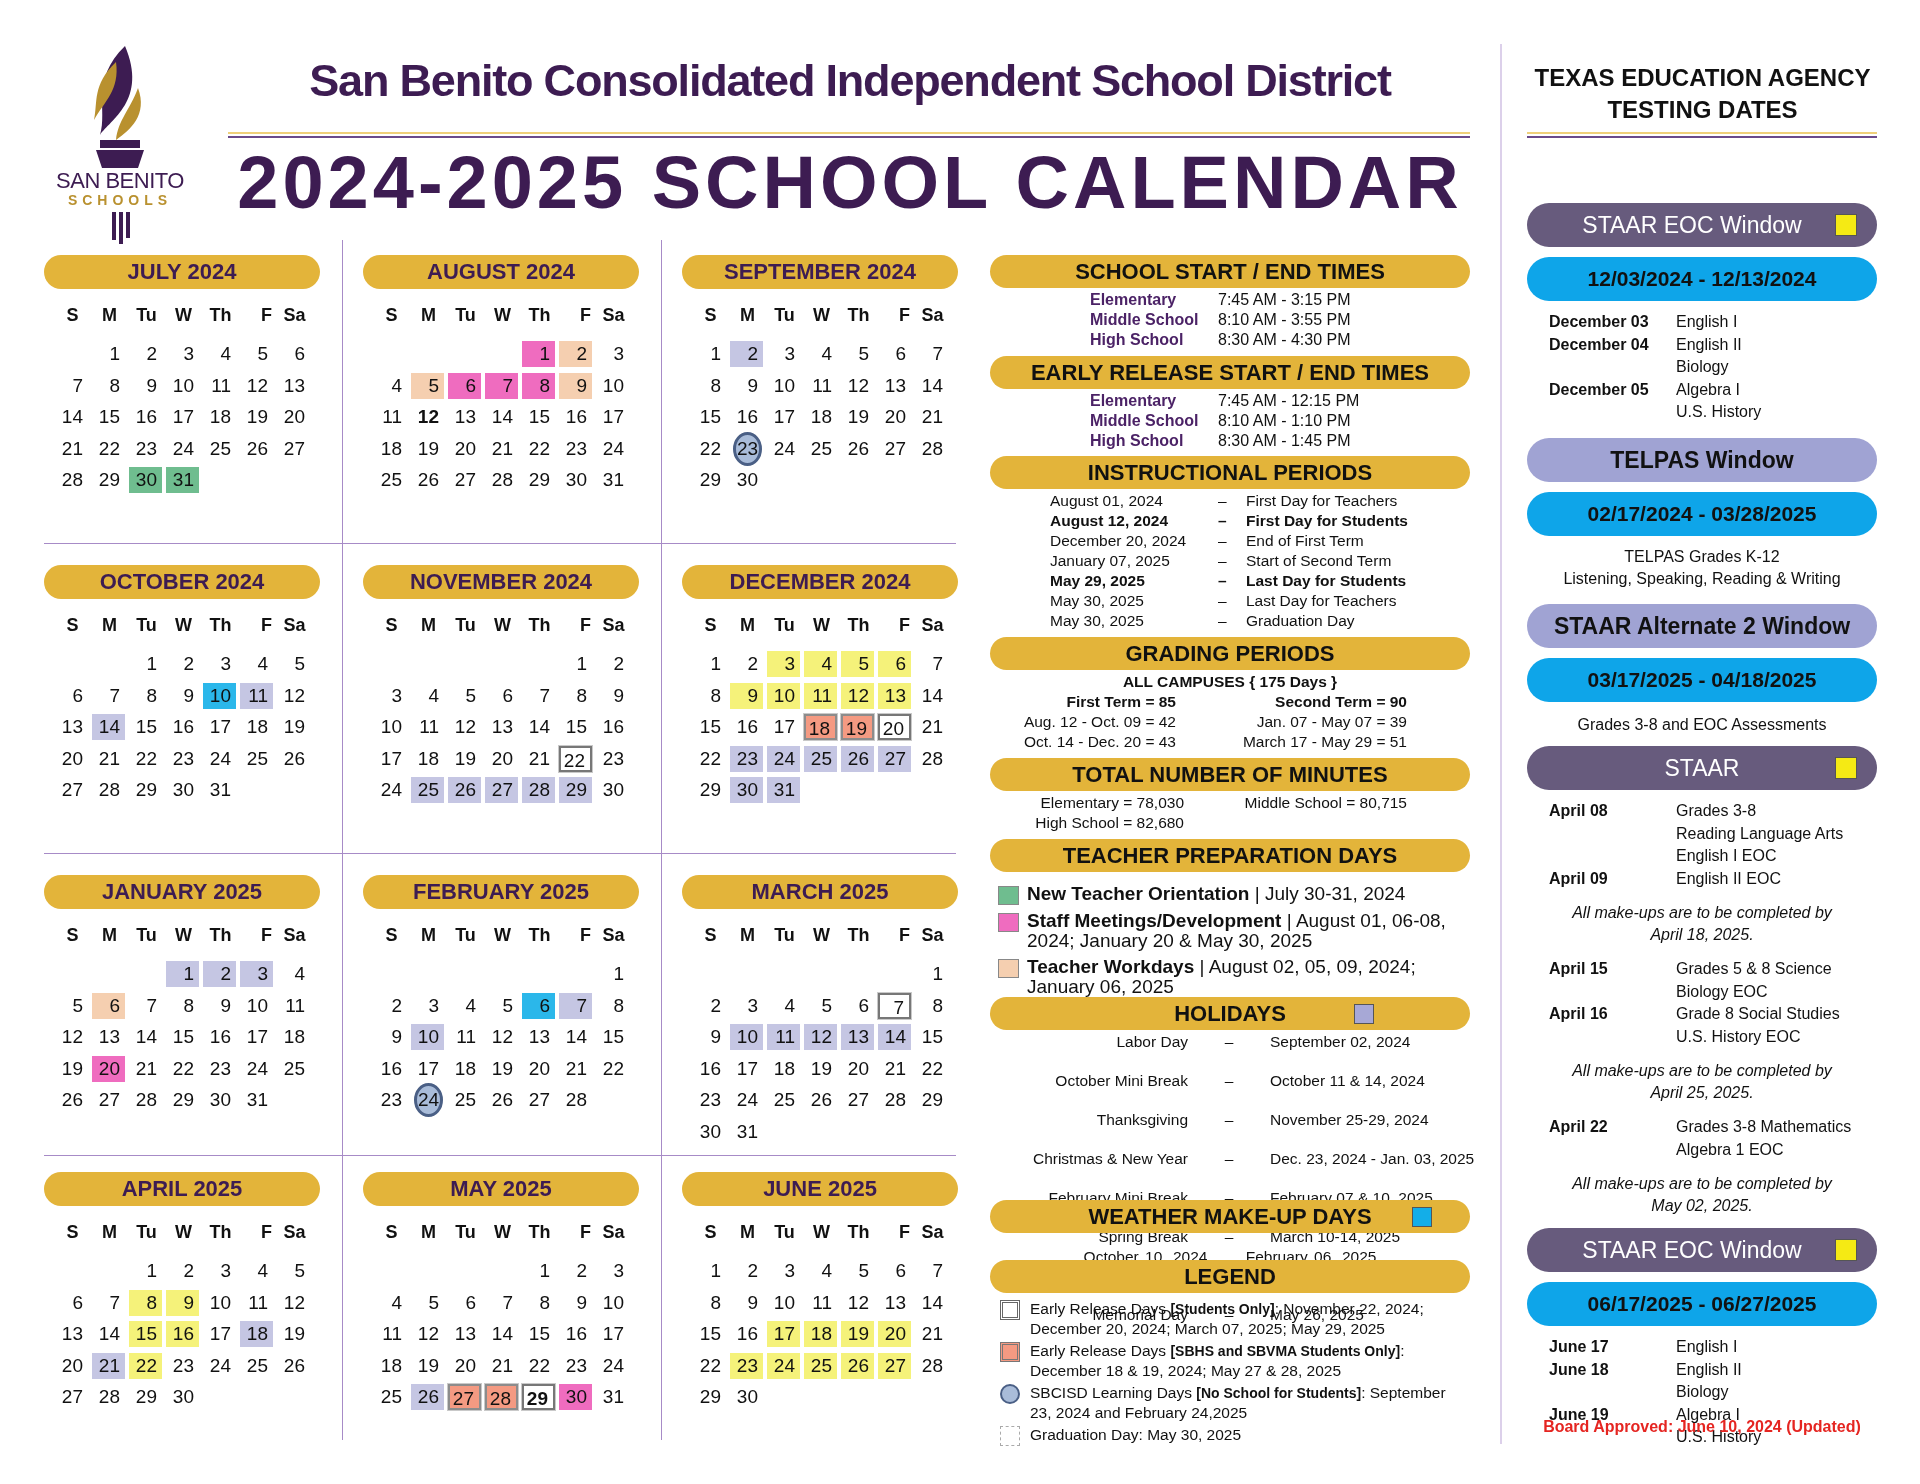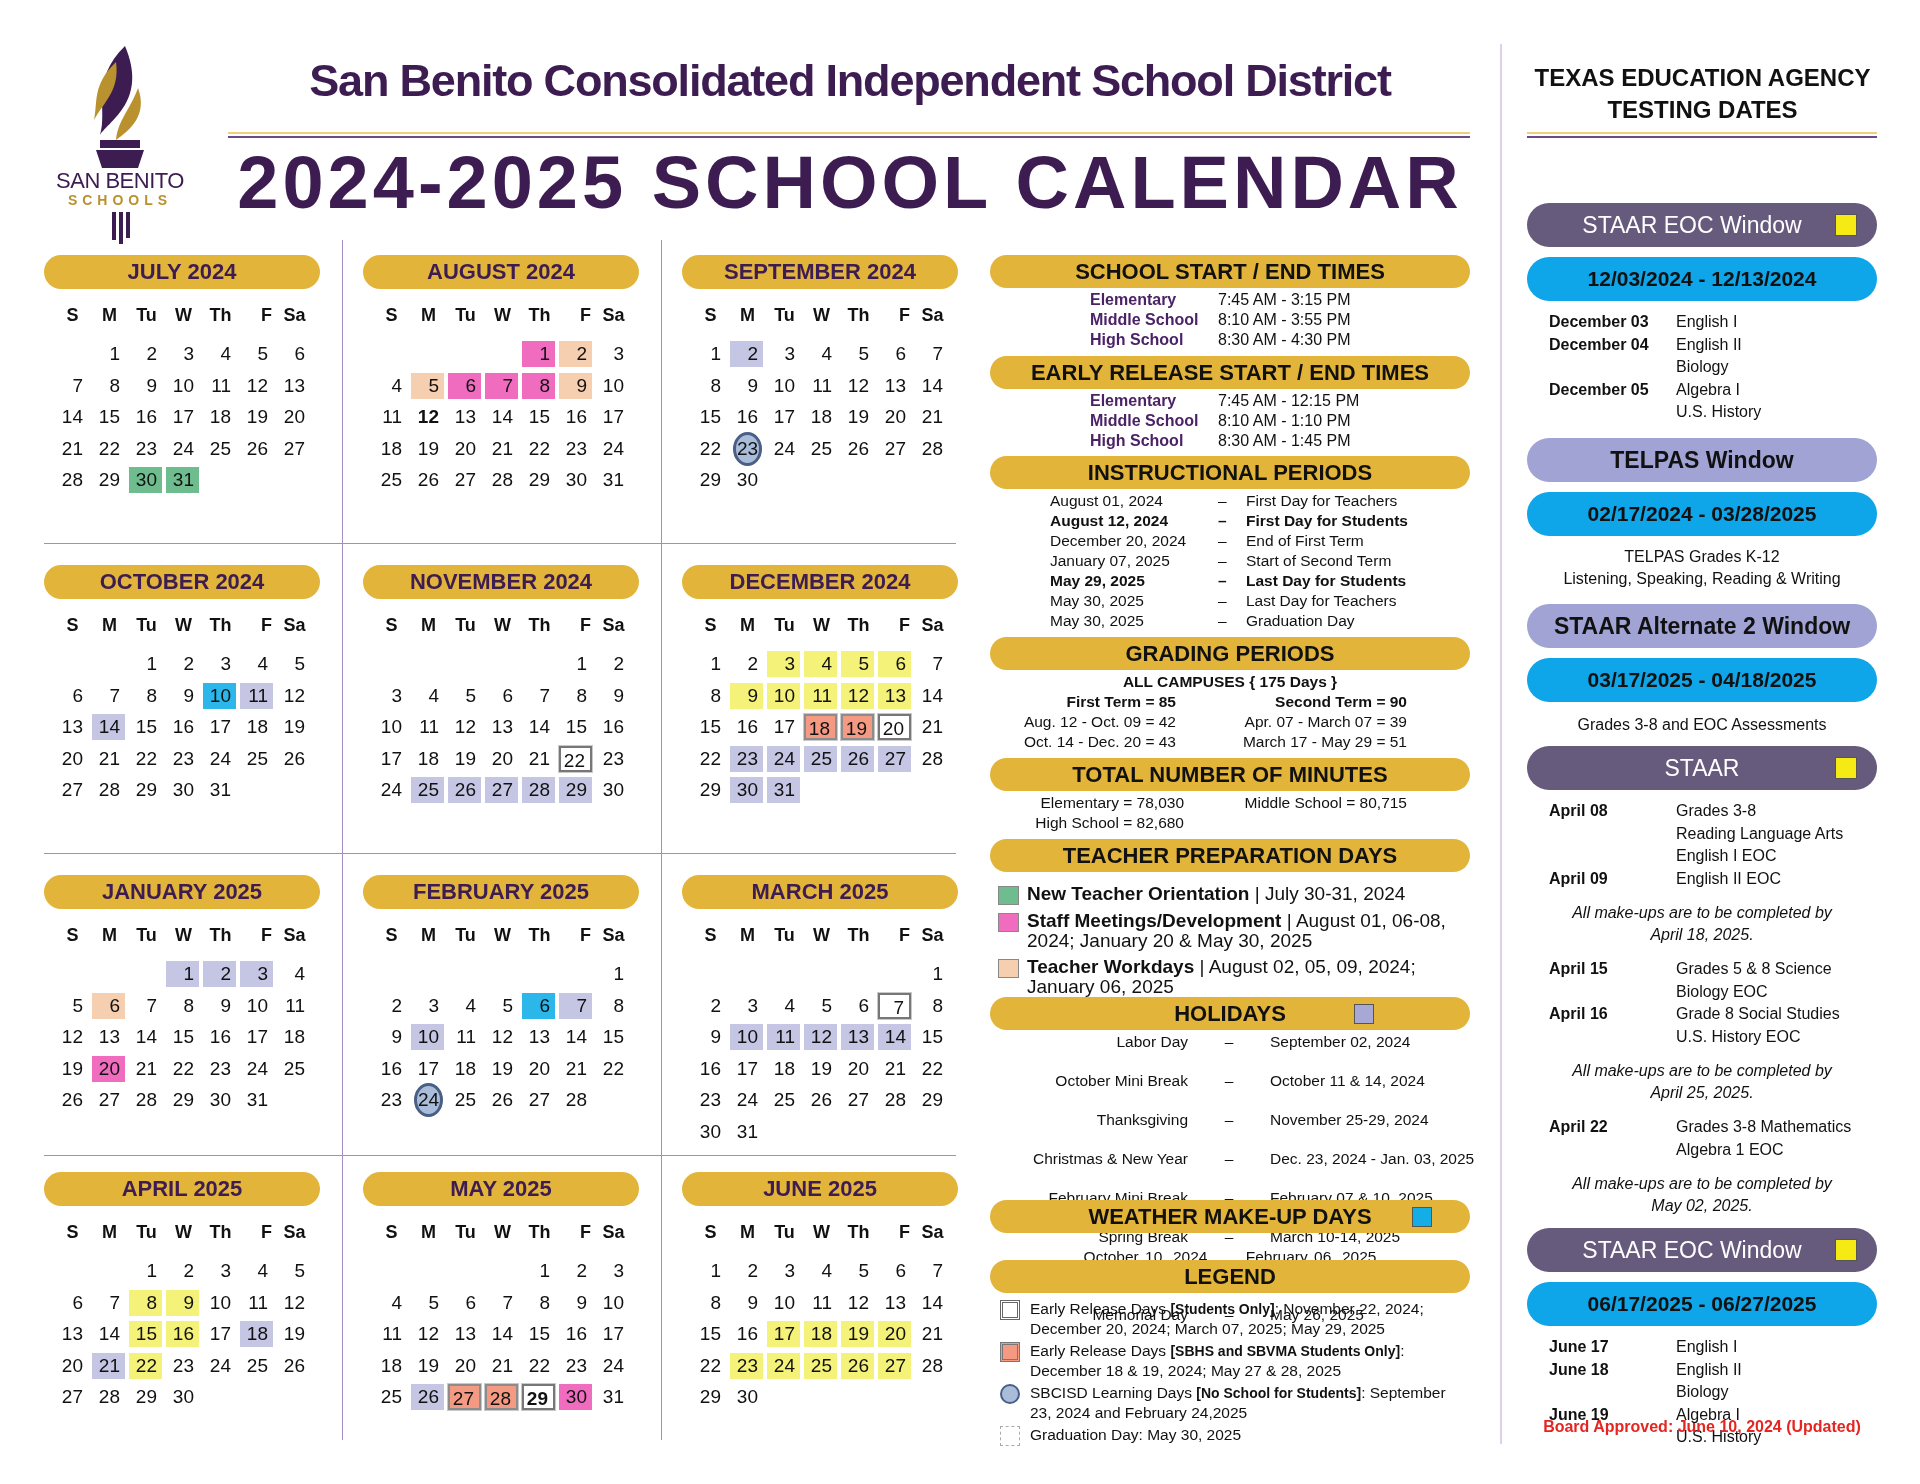--- a/index.html
+++ b/index.html
@@ -869,21 +869,21 @@
 <div class="info" style="top:637px;">
   <div class="info-pill">GRADING PERIODS</div>
   <div class="grading">
     <div class="bold">ALL CAMPUSES  { 175 Days }</div>
     <div class="g2 bold">
       <div class="l">First Term  =  85</div>
       <div class="r">Second Term  =  90</div>
     </div>
     <div class="g2">
       <div class="l">Aug. 12 - Oct. 09 = 42</div>
-      <div class="r">Apr. 07 - March 07 =  39</div>
+      <div class="r">Jan. 07 - May 07 =  39</div>
     </div>
     <div class="g2">
       <div class="l">Oct. 14 - Dec. 20 = 43</div>
       <div class="r">March 17 - May 29 =  51</div>
     </div>
   </div>
 </div>
 
 <div class="info" style="top:758px;">
   <div class="info-pill">TOTAL NUMBER OF MINUTES</div>

